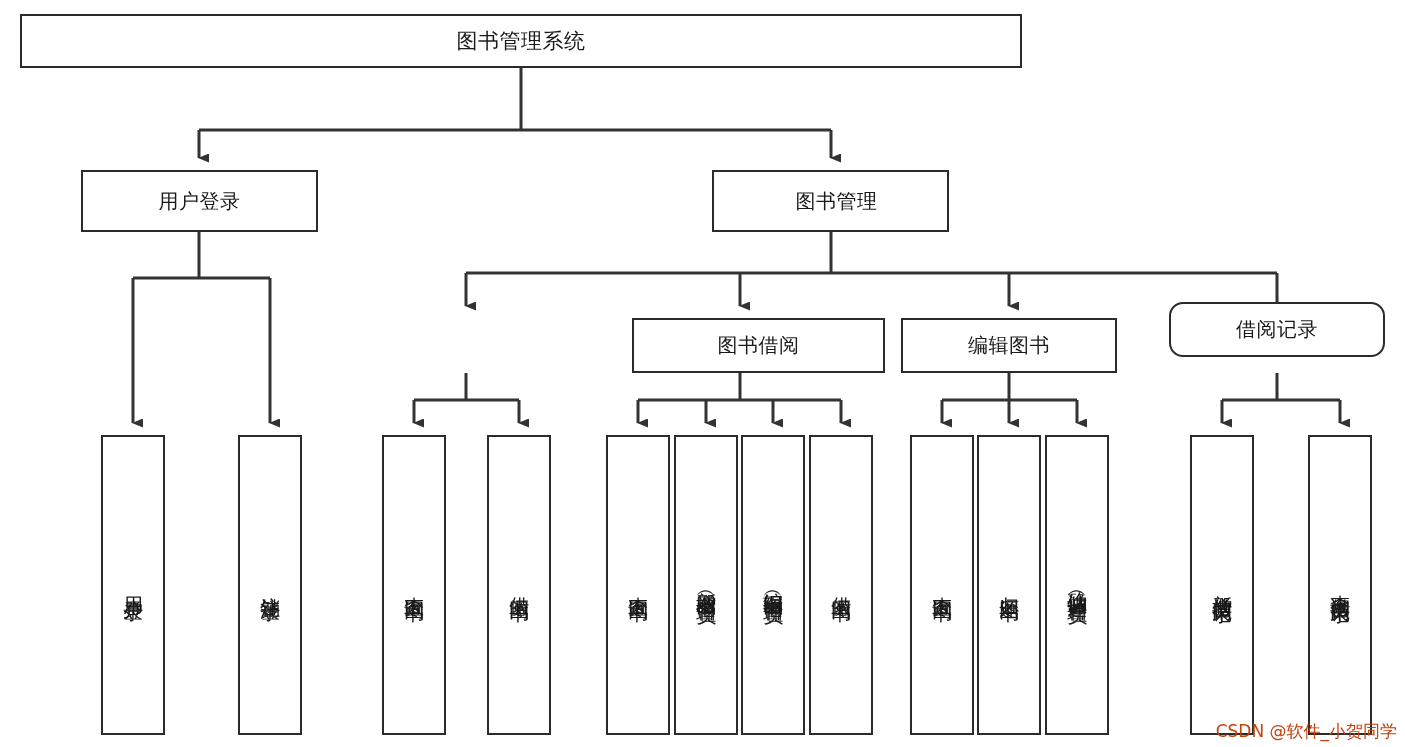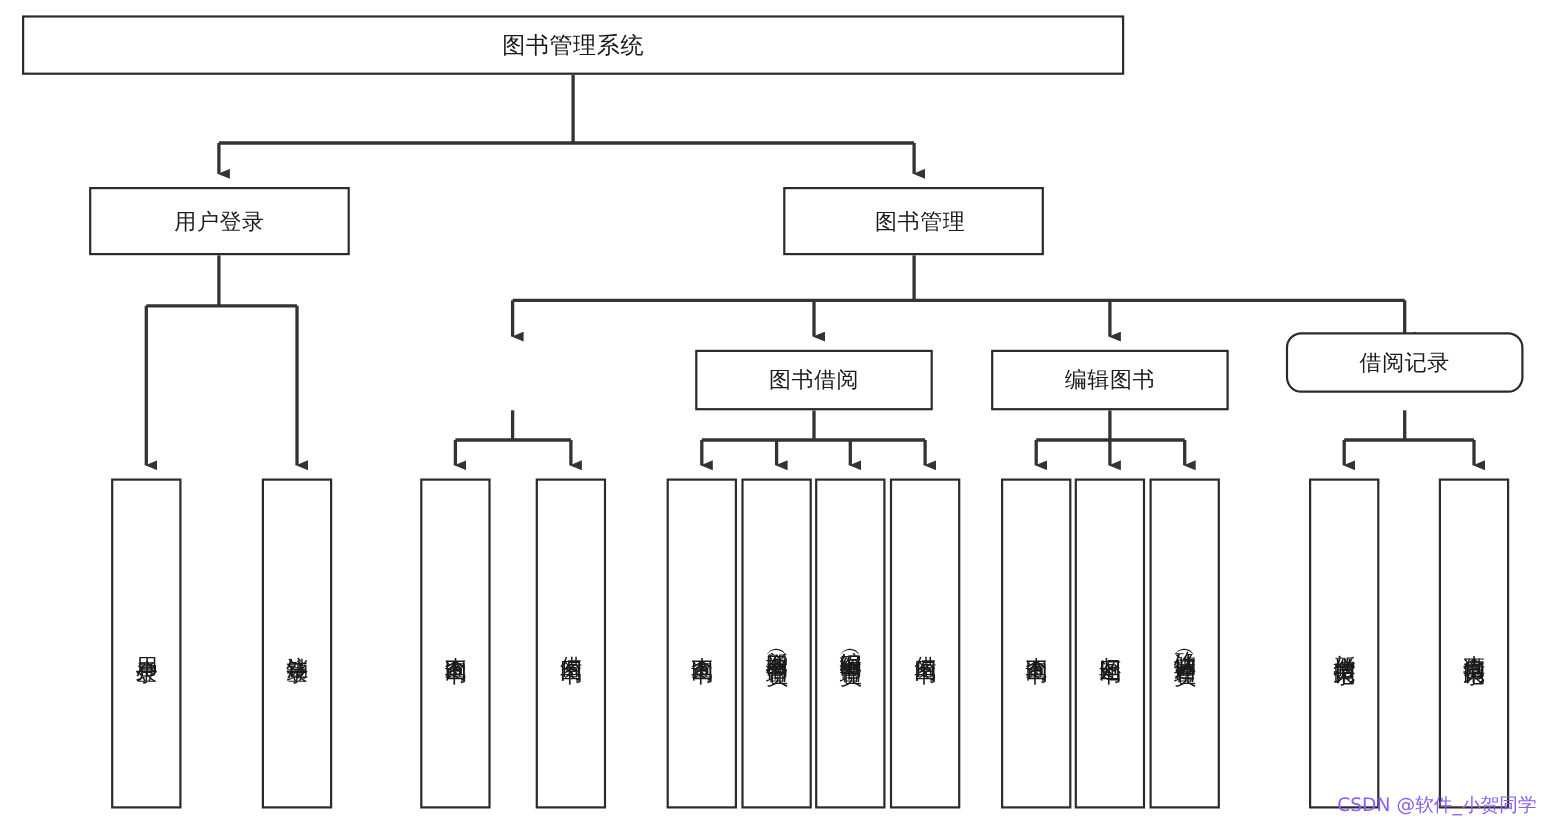--- a/index.html
+++ b/index.html
@@ -65,21 +65,21 @@
     max-height: 100%;
     text-align: center;
   }
 
   
   #watermark {
     position: absolute;
     right: 8px;
     bottom: 4px;
     font-size: 17px;
-    color: #8b5cf6;
+    color: #c2410c;
     white-space: nowrap;
     z-index: 3;
     font-family: "DejaVu Sans", "Liberation Sans", sans-serif;
   }
 </style>
 </head>
 <body>
 
 <div id="canvas">
 
@@ -141,21 +141,21 @@
 
   <div class="node branch" style="left:81px; top:170px; width:237px; height:62px;">
     <span class="label">用户登录</span>
   </div>
 
   <div class="node branch" style="left:712px; top:170px; width:237px; height:62px;padding-left:12px;">
     <span class="label">图书管理</span>
   </div>
 
 
-  <div class="node branch" style="left:632px; top:318px; width:216px; height:55px;">
+  <div class="node branch" style="left:632px; top:318px; width:253px; height:55px;">
     <span class="label">图书借阅</span>
   </div>
 
   <div class="node branch" style="left:901px; top:318px; width:216px; height:55px;">
     <span class="label">编辑图书</span>
   </div>
 
   <div class="node branch" style="left:1169px; top:302px; width:216px; height:55px;border-radius:14px;">
     <span class="label">借阅记录</span>
   </div>

